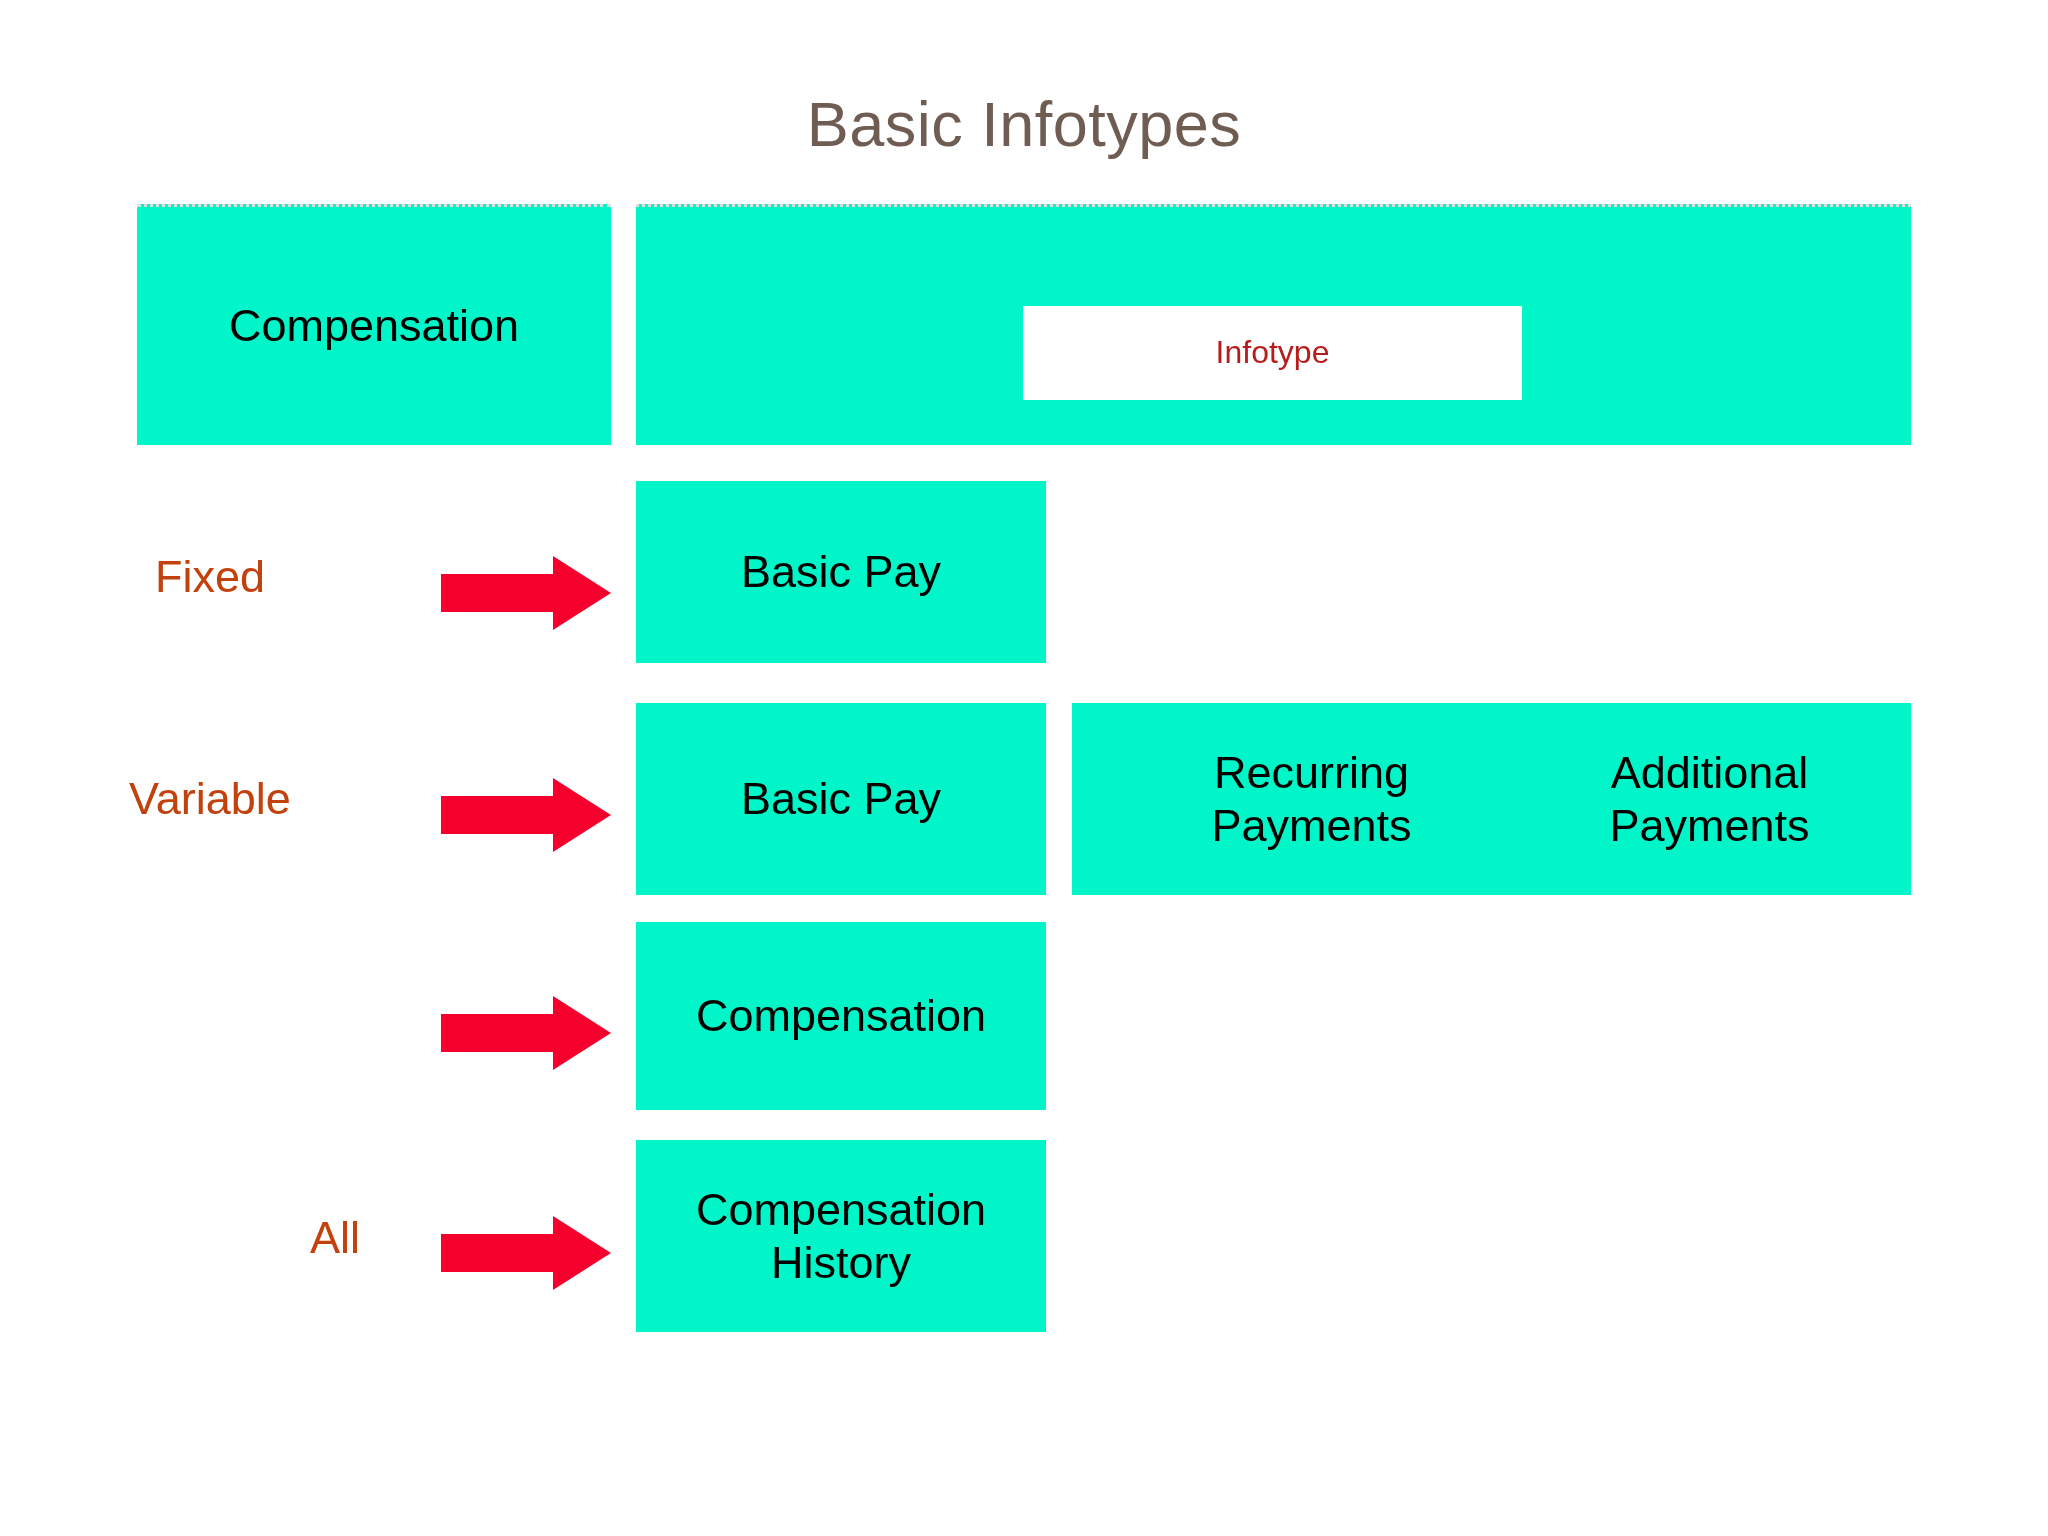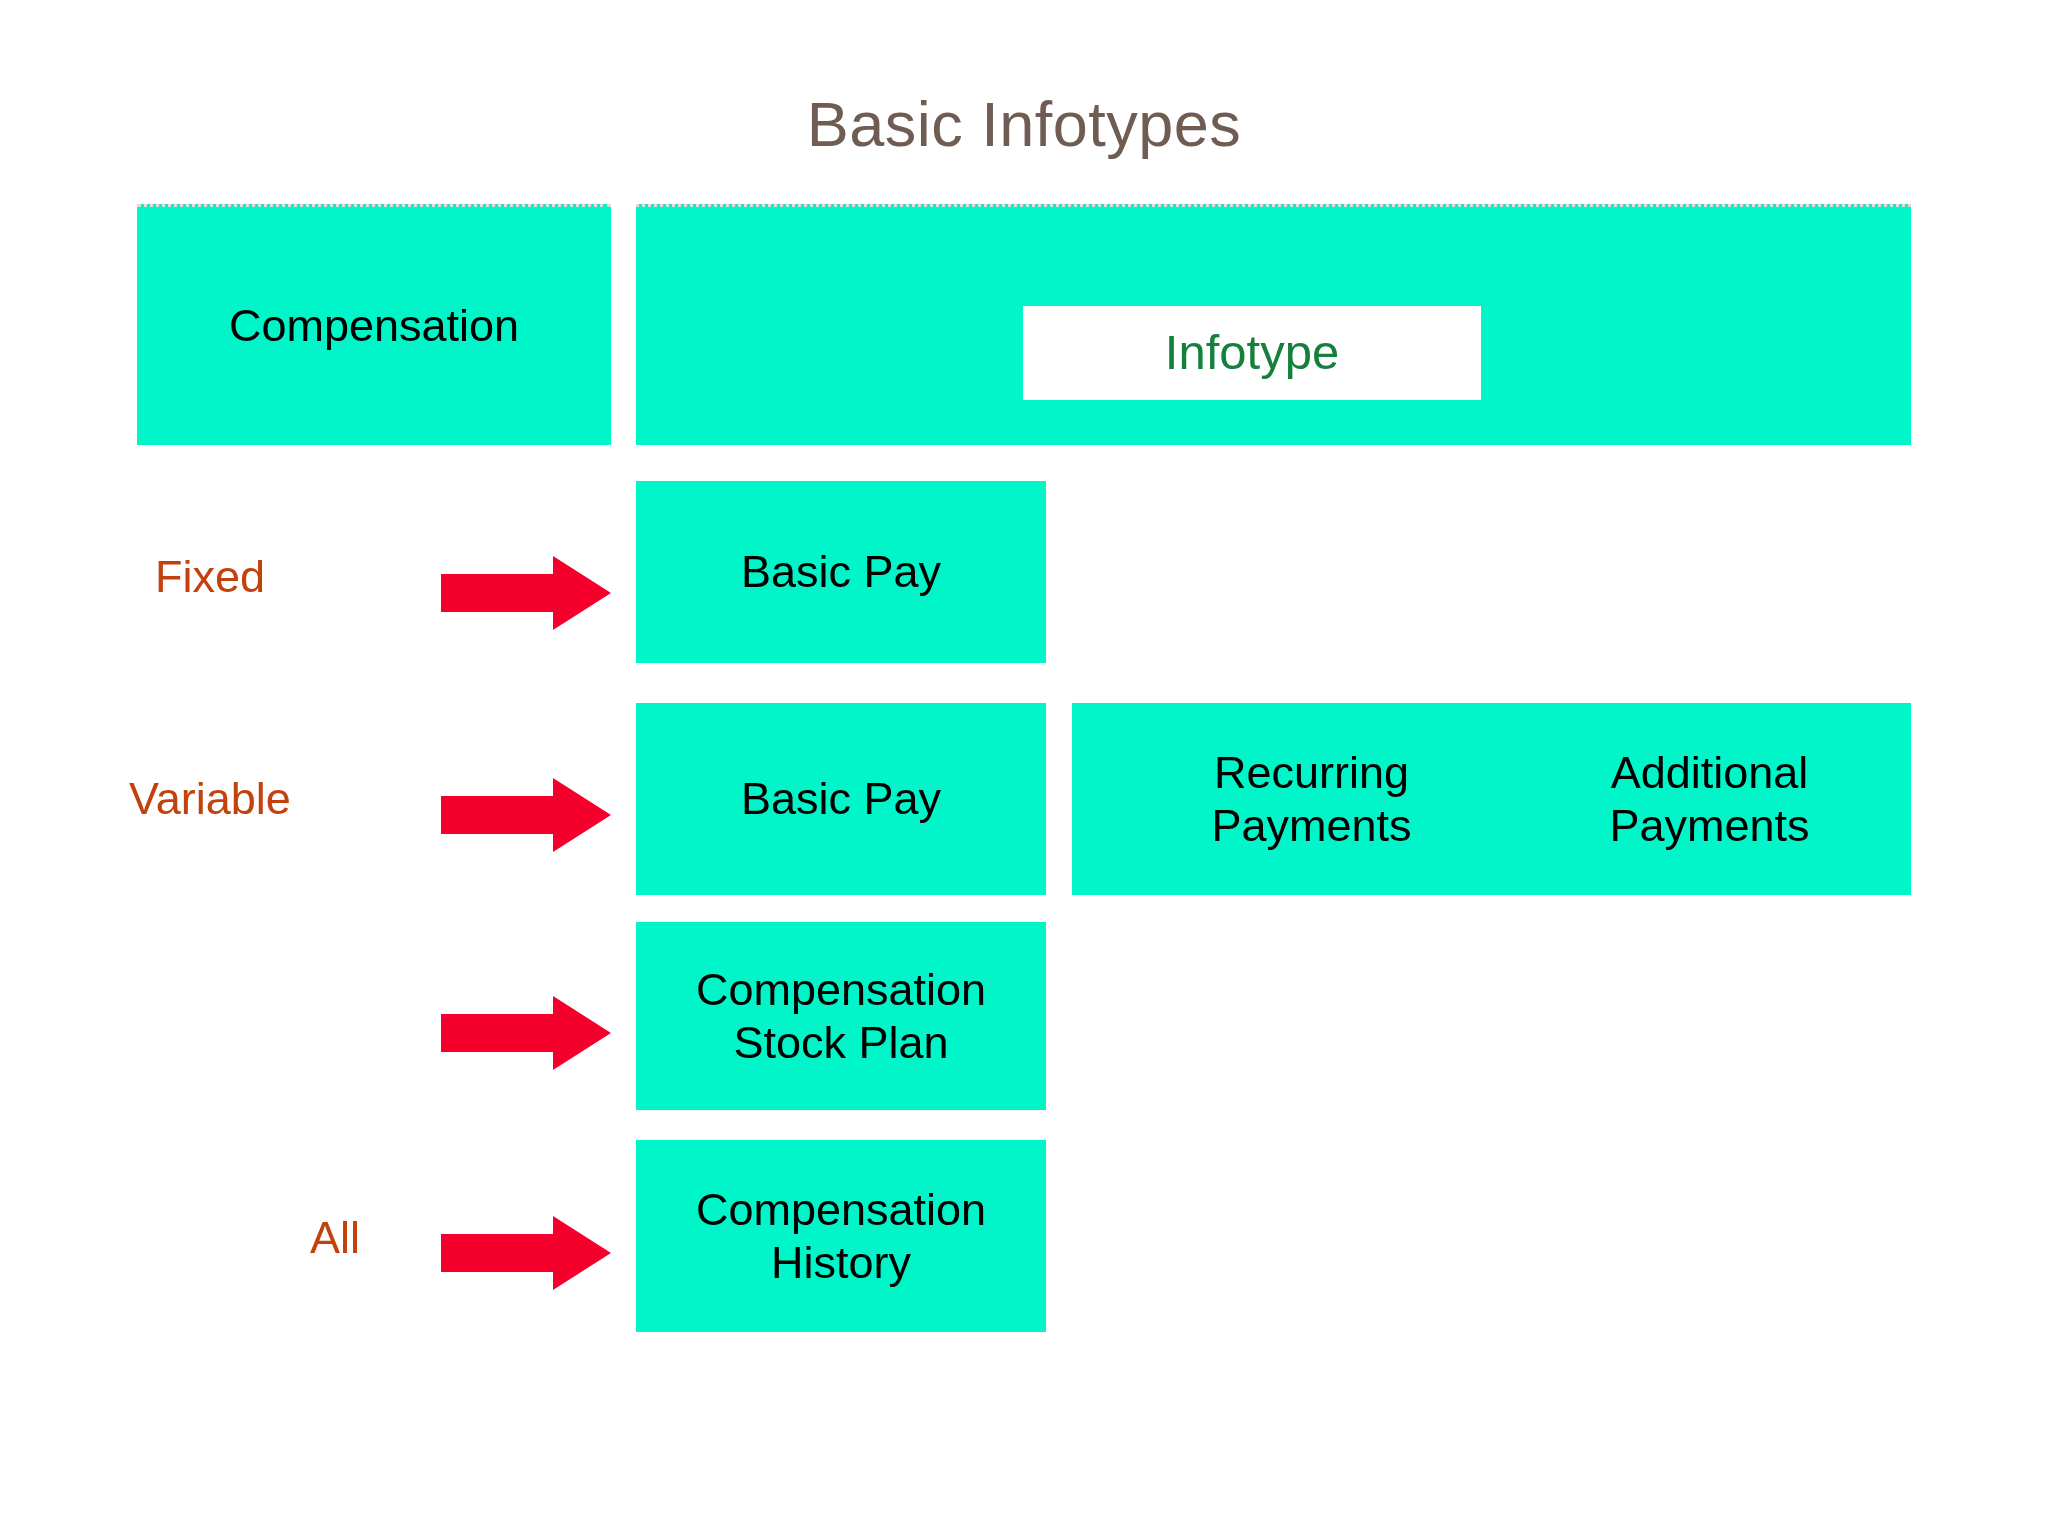--- a/index.html
+++ b/index.html
@@ -69,28 +69,28 @@
     top: 204px;
     width: 1275px;
     height: 241px;
     border-top: 3px dotted #dcdcdc;
     display: block;
   }
   #infotype-label {
     position: absolute;
     left: 387px;   
     top: 99px;     
-    width: 458px;
+    width: 499px;
     height: 94px;
     background: #ffffff;
-    color: #15803d;
+    color: #b91c1c;
     display: flex;
     align-items: center;
     justify-content: center;
-    font-size: 49px;
+    font-size: 32px;
     line-height: 1.18;
   }
 
   
   .row-label {
     position: absolute;
     width: 300px;
     text-align: center;
     font-size: 45px;
     line-height: 1.1;
@@ -190,21 +190,20 @@
 
   <div class="arrow" id="arrow-stock">
     <svg viewBox="0 0 170 74" preserveAspectRatio="none" aria-hidden="true">
       <polygon points="0,18 112,18 112,0 170,37 112,74 112,56 0,56" fill="#F5002D"></polygon>
     </svg>
   </div>
 
   <div class="gbox" id="box-stock-1">
     <div>
       <div>Compensation</div>
-      <div>Stock Plan</div>
     </div>
   </div>
 
   <div class="row-label" id="label-all">All</div>
 
   <div class="arrow" id="arrow-all">
     <svg viewBox="0 0 170 74" preserveAspectRatio="none" aria-hidden="true">
       <polygon points="0,18 112,18 112,0 170,37 112,74 112,56 0,56" fill="#F5002D"></polygon>
     </svg>
   </div>

